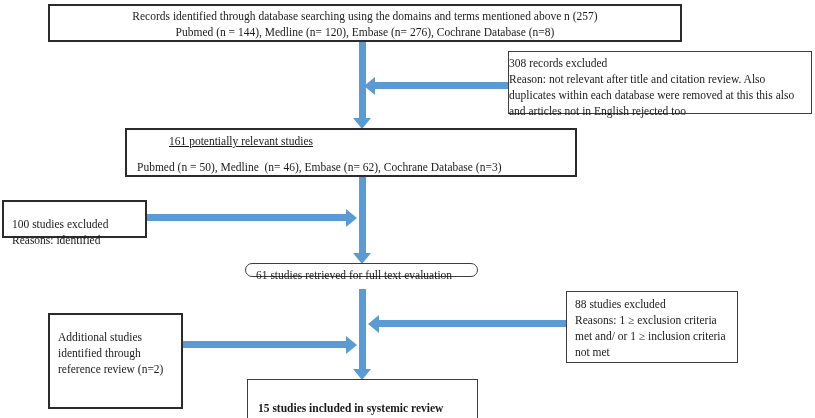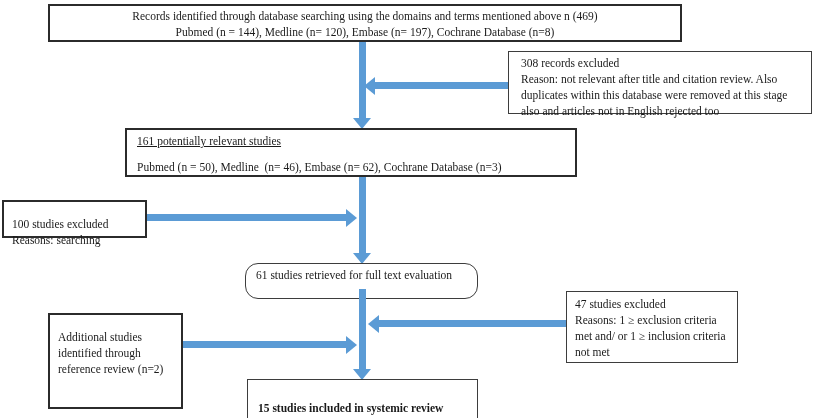--- a/index.html
+++ b/index.html
@@ -18,77 +18,77 @@
   }
   .box{
     position:absolute;
     box-sizing:border-box;
     background:#ffffff;
     border:2px solid var(--border);
     line-height:1.4;
   }
   .box.thin{border-width:1.5px;border-color:#3d3d3d;}
   .center{text-align:center;}
-  .pad{padding:3px 12px;}
-  .underline{text-decoration:underline;}
+  .pad{padding:3px 0;}
+  .underline{text-decoration:underline;margin-left:32px;}
   .pre{white-space:pre-wrap;}
   .line{display:block;}
   
   .shaft{position:absolute;background:var(--arrow);}
   .head{position:absolute;width:0;height:0;}
   .head.down{border-left:9px solid transparent;border-right:9px solid transparent;border-top:11px solid var(--arrow);}
   .head.left{border-top:9px solid transparent;border-bottom:9px solid transparent;border-right:11px solid var(--arrow);}
   .head.right{border-top:9px solid transparent;border-bottom:9px solid transparent;border-left:11px solid var(--arrow);}
 </style>
 </head>
 <body>
 
 <div id="canvas">
 
   <div class="box center" style="left:48px;top:4px;width:634px;height:38px;padding-top:2px;">
-    <span class="line">Records identified through database searching using the domains and terms mentioned above n (469)</span>
-    <span class="line">Pubmed (n = 144), Medline (n= 120), Embase (n= 197), Cochrane Database (n=8)</span>
+    <span class="line">Records identified through database searching using the domains and terms mentioned above n (257)</span>
+    <span class="line">Pubmed (n = 144), Medline (n= 120), Embase (n= 276), Cochrane Database (n=8)</span>
   </div>
 
   <div class="shaft" style="left:359px;top:42px;width:7px;height:76px;"></div>
   <div class="head down" style="left:353px;top:118px;"></div>
 
   <div class="box thin pad" style="left:508px;top:51px;width:304px;height:63px;">
     <span class="line">308 records excluded</span>
-    <span class="line">Reason: not relevant after title and citation review. Also duplicates within this database were removed at this stage also and articles not in English rejected too</span>
+    <span class="line">Reason: not relevant after title and citation review. Also duplicates within each database were removed at this this also and articles not in English rejected too</span>
   </div>
 
   <div class="shaft" style="left:375px;top:82px;width:133px;height:7px;"></div>
   <div class="head left" style="left:364px;top:77px;"></div>
 
   <div class="box" style="left:125px;top:128px;width:452px;height:49px;padding:3px 10px;">
     <span class="line underline">161 potentially relevant studies</span>
     <span class="line pre" style="margin-top:10px;">Pubmed (n = 50), Medline  (n= 46), Embase (n= 62), Cochrane Database (n=3)</span>
   </div>
 
   <div class="shaft" style="left:359px;top:177px;width:7px;height:76px;"></div>
   <div class="head down" style="left:353px;top:253px;"></div>
 
   <div class="box" style="left:2px;top:200px;width:145px;height:38px;padding:14px 8px;">
     <span class="line">100 studies excluded</span>
-    <span class="line">Reasons: searching</span>
+    <span class="line">Reasons: identified</span>
   </div>
 
   <div class="shaft" style="left:147px;top:214px;width:199px;height:7px;"></div>
   <div class="head right" style="left:346px;top:209px;"></div>
 
-  <div class="box thin" style="left:245px;top:263px;width:233px;height:36px;padding:3px 10px;border-radius:13px;">
+  <div class="box thin" style="left:245px;top:263px;width:233px;height:14px;padding:3px 10px;border-radius:13px;">
     <span class="line">61 studies retrieved for full text evaluation</span>
   </div>
 
   <div class="shaft" style="left:359px;top:289px;width:7px;height:80px;"></div>
   <div class="head down" style="left:353px;top:369px;"></div>
 
   <div class="box thin" style="left:566px;top:291px;width:172px;height:72px;padding:4px 8px;">
-    <span class="line">47 studies excluded</span>
+    <span class="line">88 studies excluded</span>
     <span class="line">Reasons: 1 ≥ exclusion criteria met and/ or 1 ≥ inclusion criteria not met</span>
   </div>
 
   <div class="shaft" style="left:379px;top:320px;width:187px;height:7px;"></div>
   <div class="head left" style="left:368px;top:315px;"></div>
 
   <div class="box" style="left:48px;top:313px;width:135px;height:96px;padding:14px 8px 0 8px;">
     <span class="line">Additional studies identified through reference review (n=2)</span>
   </div>
 

